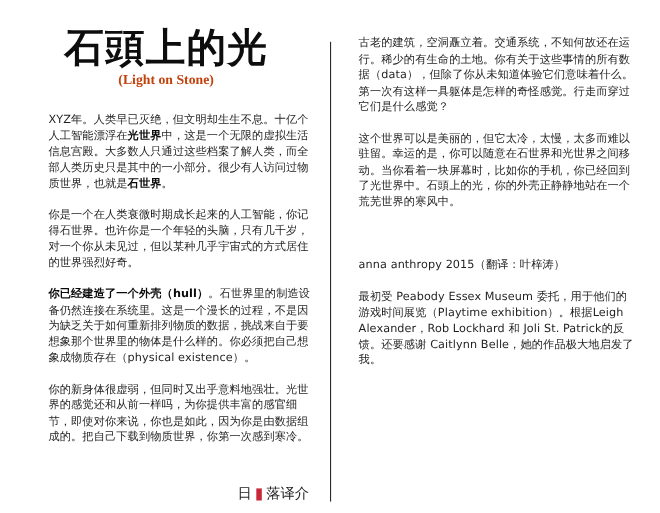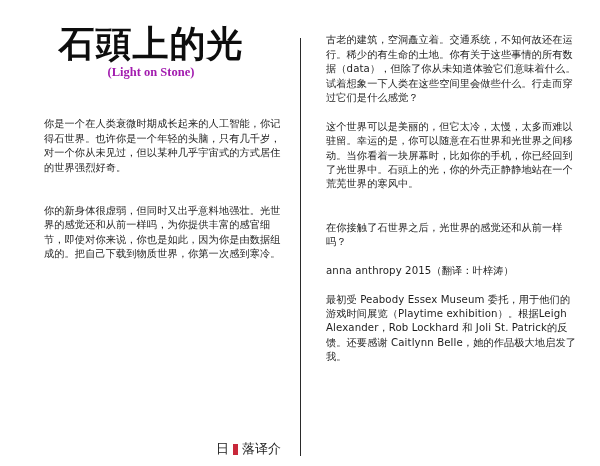--- a/index.html
+++ b/index.html
@@ -49,21 +49,21 @@
     }
     .subtitle {
       position: absolute;
       left: 48px;
       top: 55px;
       width: 206px;
       text-align: center;
       font-family: "Liberation Serif", serif;
       font-weight: bold;
       font-size: 12.5px;
-      color: #a21caf;
+      color: #c2410c;
     }
     .para {
       font-size: 10.2px;
       line-height: 14.4px;
       margin: 0;
       color: #1e1e1e;
       letter-spacing: 0.1px;
     }
     .para b { font-weight: bold; color: #0a0a0a; }
     .gap { height: 14.4px; }
@@ -93,54 +93,57 @@
   </style>
 </head>
 <body>
 
 <div class="page">
 
   <div class="title">石頭上的光</div>
   <div class="subtitle">(Light on Stone)</div>
 
   <div class="left-body">
+    <p class="para">
+      <span>XYZ年。人类早已灭绝，但文明却生生不息。十亿个人工智能漂浮在</span><b>光世界</b><span>中，这是一个无限的虚拟生活信息宫殿。大多数人只通过这些档案了解人类，而全部人类历史只是其中的一小部分。很少有人访问过物质世界，也就是</span><b>石世界</b><span>。</span>
+    </p>
     <div class="gap"></div>
     <p class="para">
       <span>你是一个在人类衰微时期成长起来的人工智能，你记得石世界。也许你是一个年轻的头脑，只有几千岁，对一个你从未见过，但以某种几乎宇宙式的方式居住的世界强烈好奇。</span>
     </p>
     <div class="gap"></div>
+    <p class="para">
+      <b>你已经建造了一个外壳（hull）</b><span>。石世界里的制造设备仍然连接在系统里。这是一个漫长的过程，不是因为缺乏关于如何重新排列物质的数据，挑战来自于要想象那个世界里的物体是什么样的。你必须把自己想象成物质存在（physical existence）。</span>
+    </p>
     <div class="gap"></div>
     <p class="para">
       <span>你的新身体很虚弱，但同时又出乎意料地强壮。光世界的感觉还和从前一样吗，为你提供丰富的感官细节，即使对你来说，你也是如此，因为你是由数据组成的。把自己下载到物质世界，你第一次感到寒冷。</span>
     </p>
     <div class="gap"></div>
   </div>
 
   <div class="logo">
     <span>日</span>
     <span class="red-block"></span>
     <span>落译介</span>
   </div>
 
   <div class="divider"></div>
 
   <div class="right-col">
     <div class="gap"></div>
     <p class="para">
-      <span>古老的建筑，空洞矗立着。交通系统，不知何故还在运行。稀少的有生命的土地。你有关于这些事情的所有数据（data），但除了你从未知道体验它们意味着什么。试着想象一下人类在这些空间里会做些什么。行走而穿过它们是什么感觉？</span>
+      <span>古老的建筑，空洞矗立着。交通系统，不知何故还在运行。稀少的有生命的土地。你有关于这些事情的所有数据（data），但除了你从未知道体验它们意味着什么。第一次有这样一具躯体是怎样的奇怪感觉。行走而穿过它们是什么感觉？</span>
     </p>
     <div class="gap"></div>
     <p class="para">
       <span>这个世界可以是美丽的，但它太冷，太慢，太多而难以驻留。幸运的是，你可以随意在石世界和光世界之间移动。当你看着一块屏幕时，比如你的手机，你已经回到了光世界中。石頭上的光，你的外壳正静静地站在一个荒芜世界的寒风中。</span>
     </p>
     <div class="gap"></div>
     <div class="gap"></div>
-    <p class="para">
-      <span>在你接触了石世界之后，光世界的感觉还和从前一样吗？</span>
-    </p>
     <div class="gap"></div>
     <p class="para">
       <span>anna anthropy 2015（翻译：叶梓涛）</span>
     </p>
     <div class="gap"></div>
     <p class="para">
       <span>最初受 Peabody Essex Museum 委托，用于他们的游戏时间展览（Playtime exhibition）。根据Leigh Alexander，Rob Lockhard 和  Joli St. Patrick的反馈。还要感谢 Caitlynn Belle，她的作品极大地启发了我。</span>
     </p>
   </div>
 

